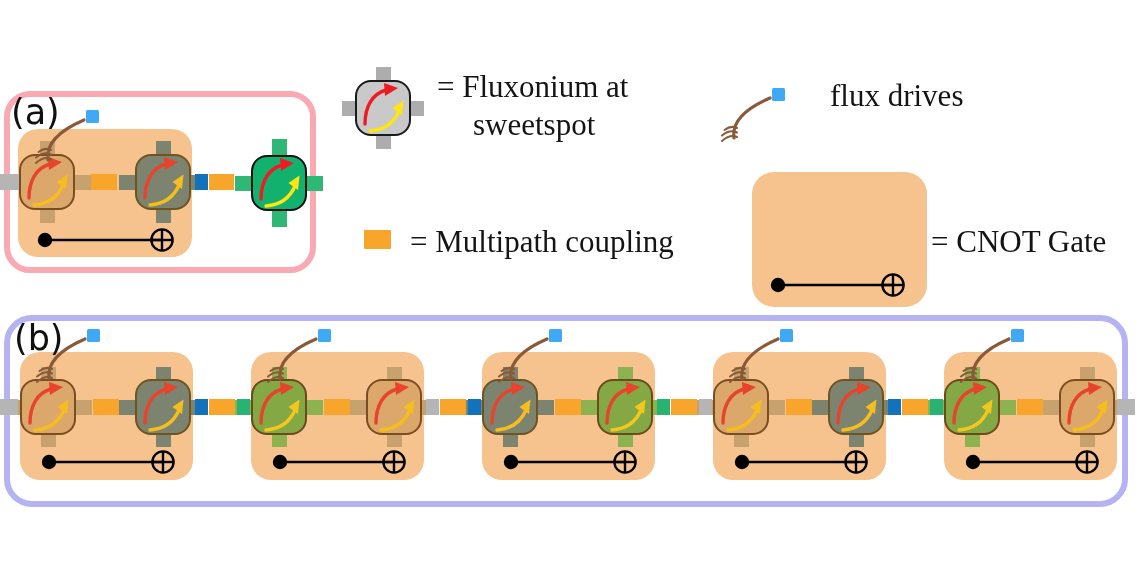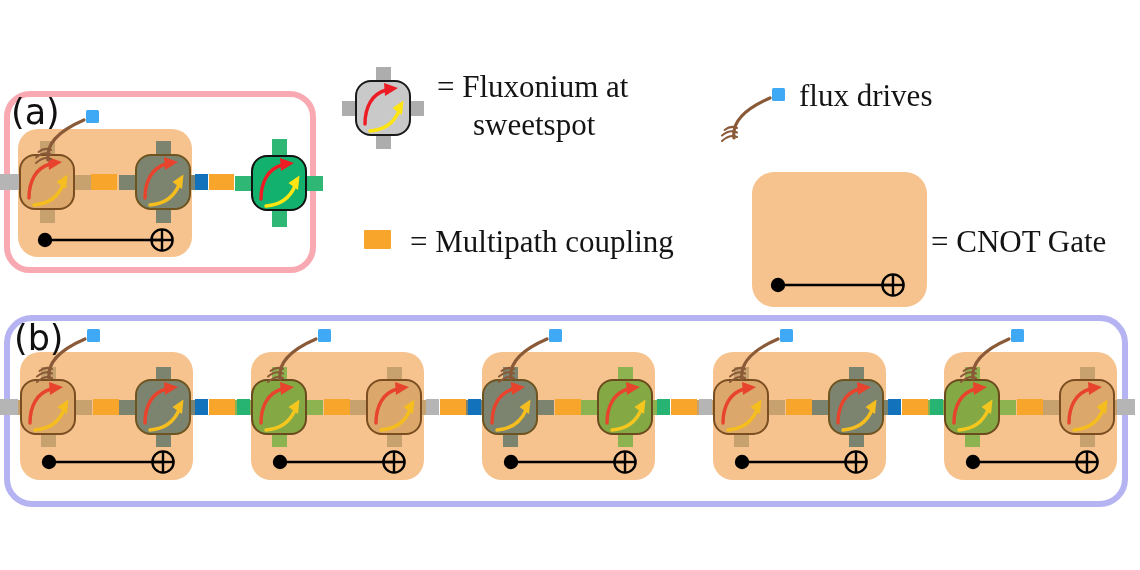--- a/index.html
+++ b/index.html
@@ -13,21 +13,21 @@
       color:#101010;z-index:7;line-height:1;}
   #pa-label{left:11px;top:95px;}
   #pb-label{left:14px;top:321px;}
   .leg{position:absolute;font-size:31px;color:#141414;line-height:38px;z-index:7;white-space:nowrap;}
   #leg-flux{left:437px;top:68px;}
   #leg-micro{left:799px;top:77px;}
   #leg-multi{left:410px;top:223px;}
   #leg-cnot{left:931px;top:223px;}
   .ind1{margin-left:36px}
   .ind2{margin-left:19px}
-  .ind3{}
+  .ind3{margin-left:31px}
   sub{font-size:0.62em;}
   #legend-multipath-swatch{position:absolute;left:364px;top:230px;width:27px;height:19px;
       z-index:4;border-radius:1px;}
 </style>
 </head>
 <body>
 
 <div id="cv">
   <div id="pa-border" class="panel-border" style="border-color: rgb(248, 169, 178);"></div>
   <div id="pb-border" class="panel-border" style="border-color: rgb(181, 179, 241);"></div>

